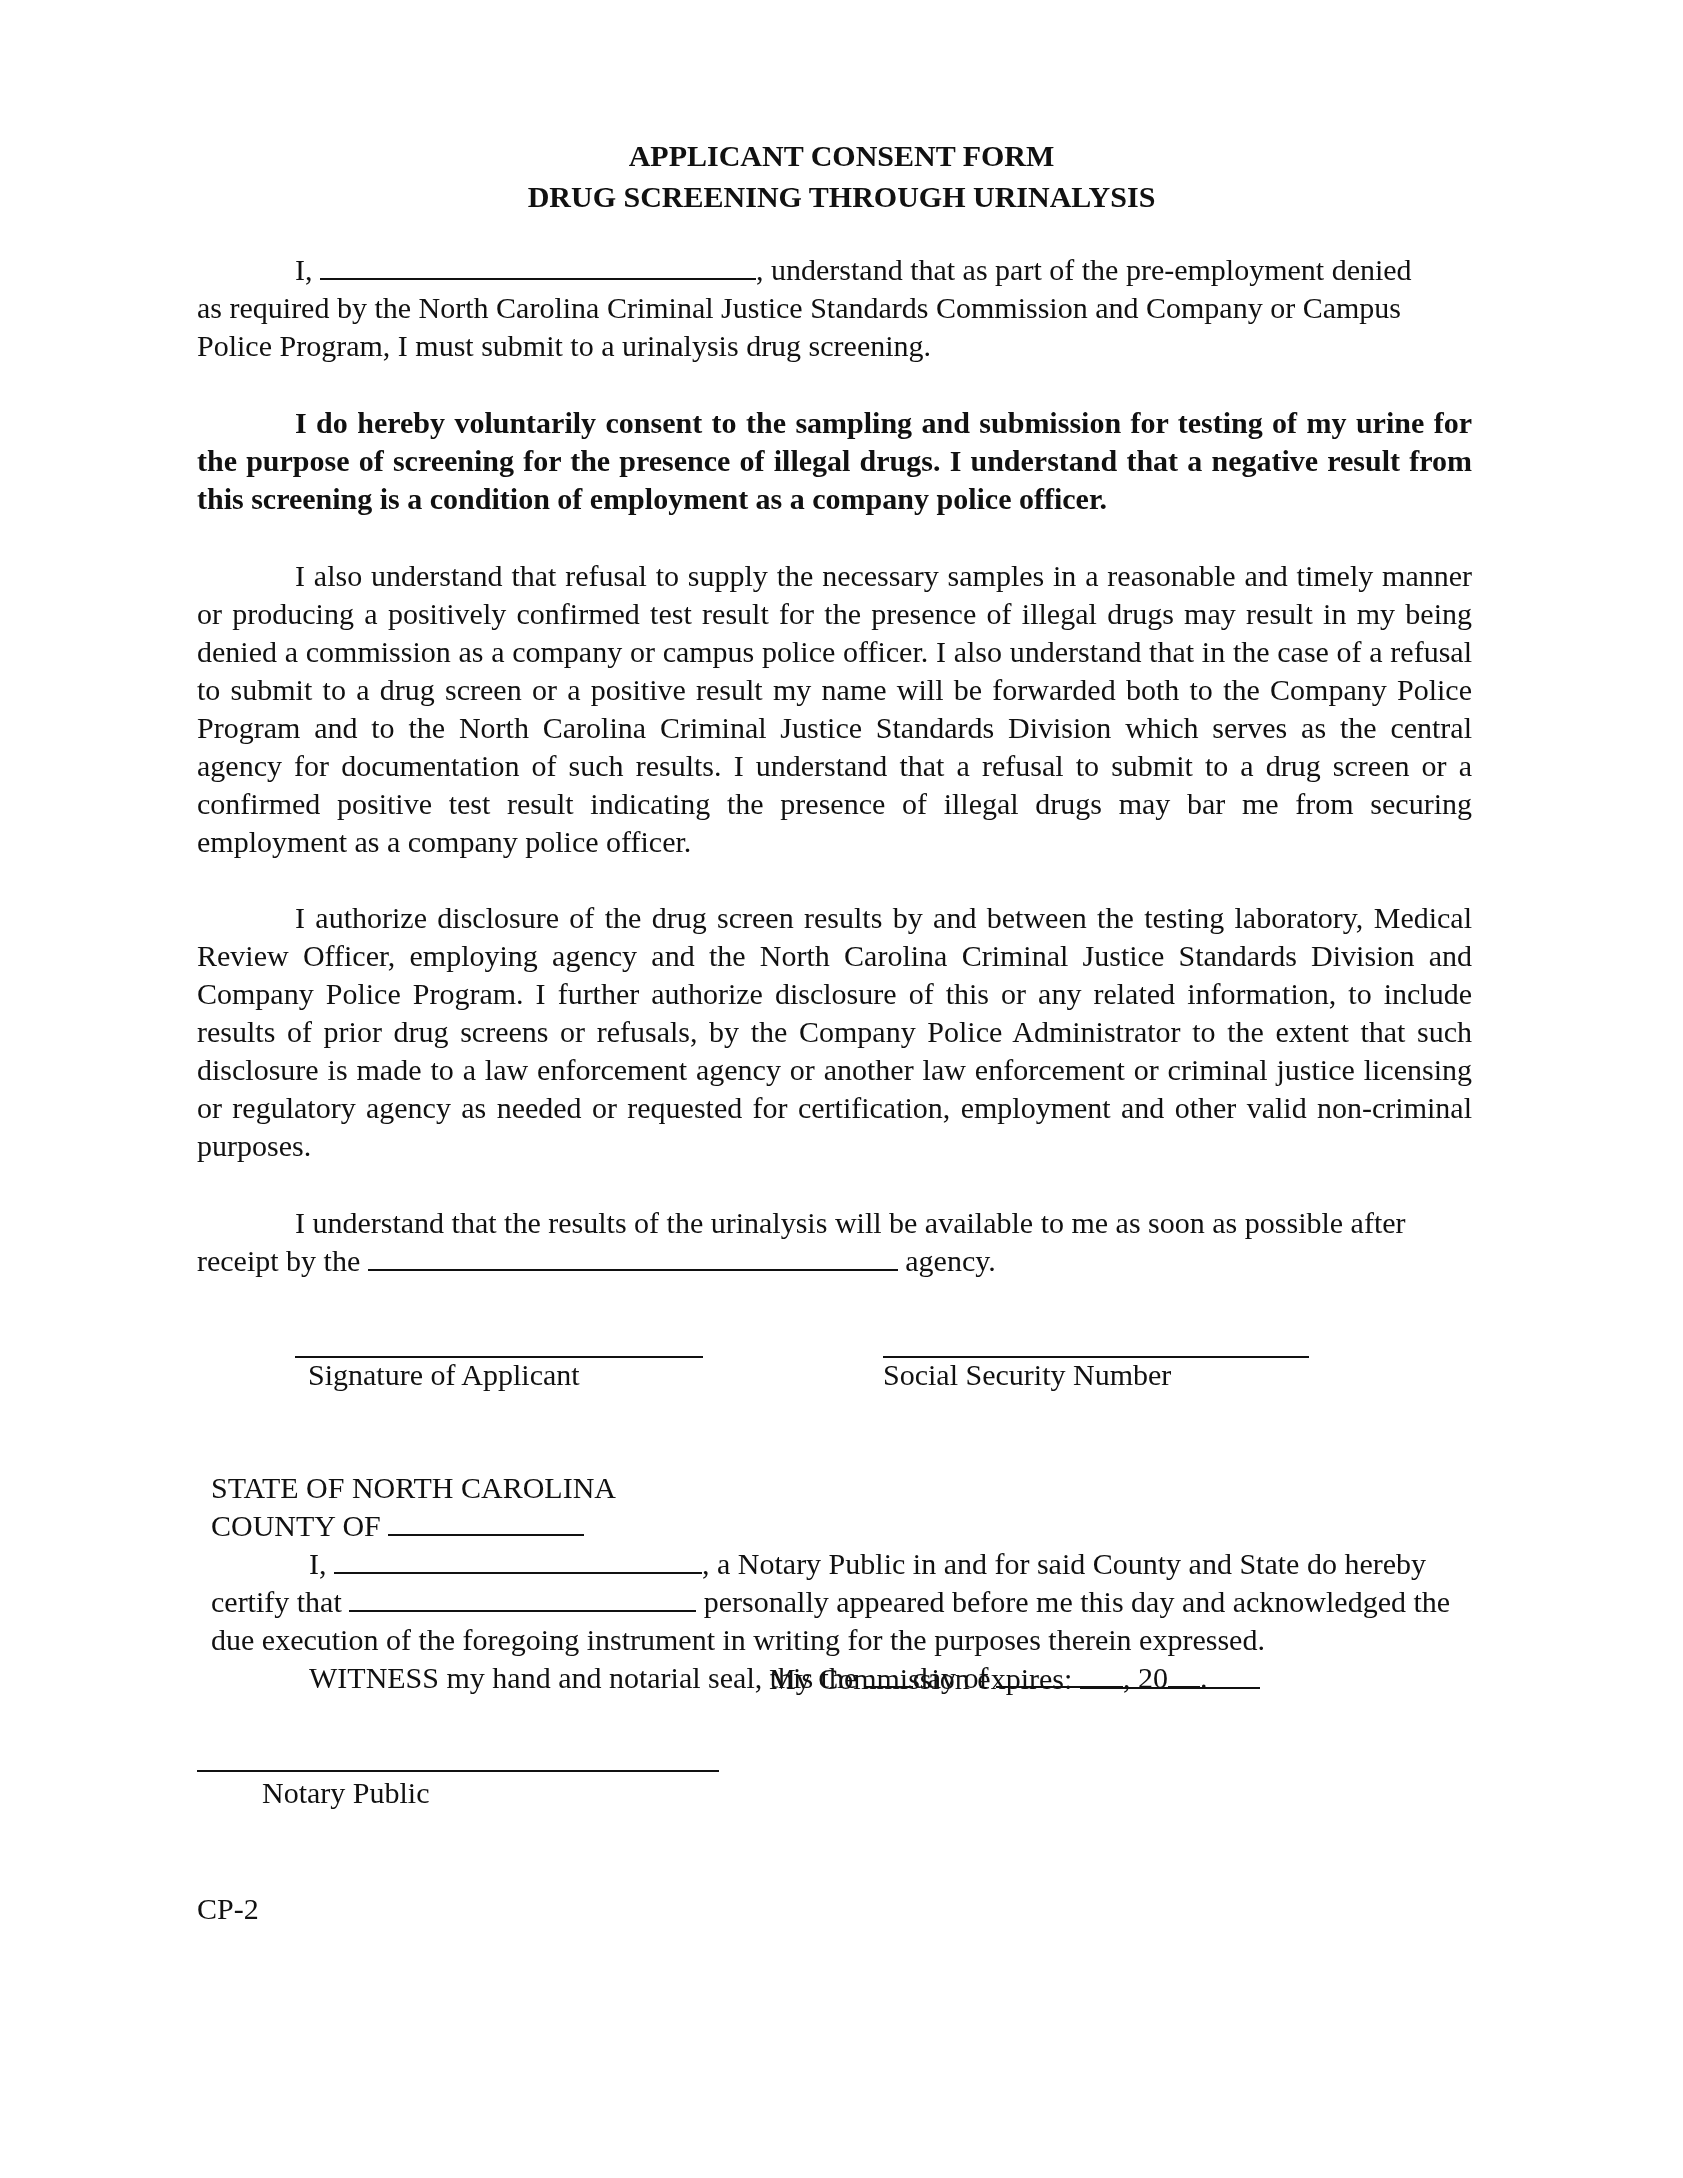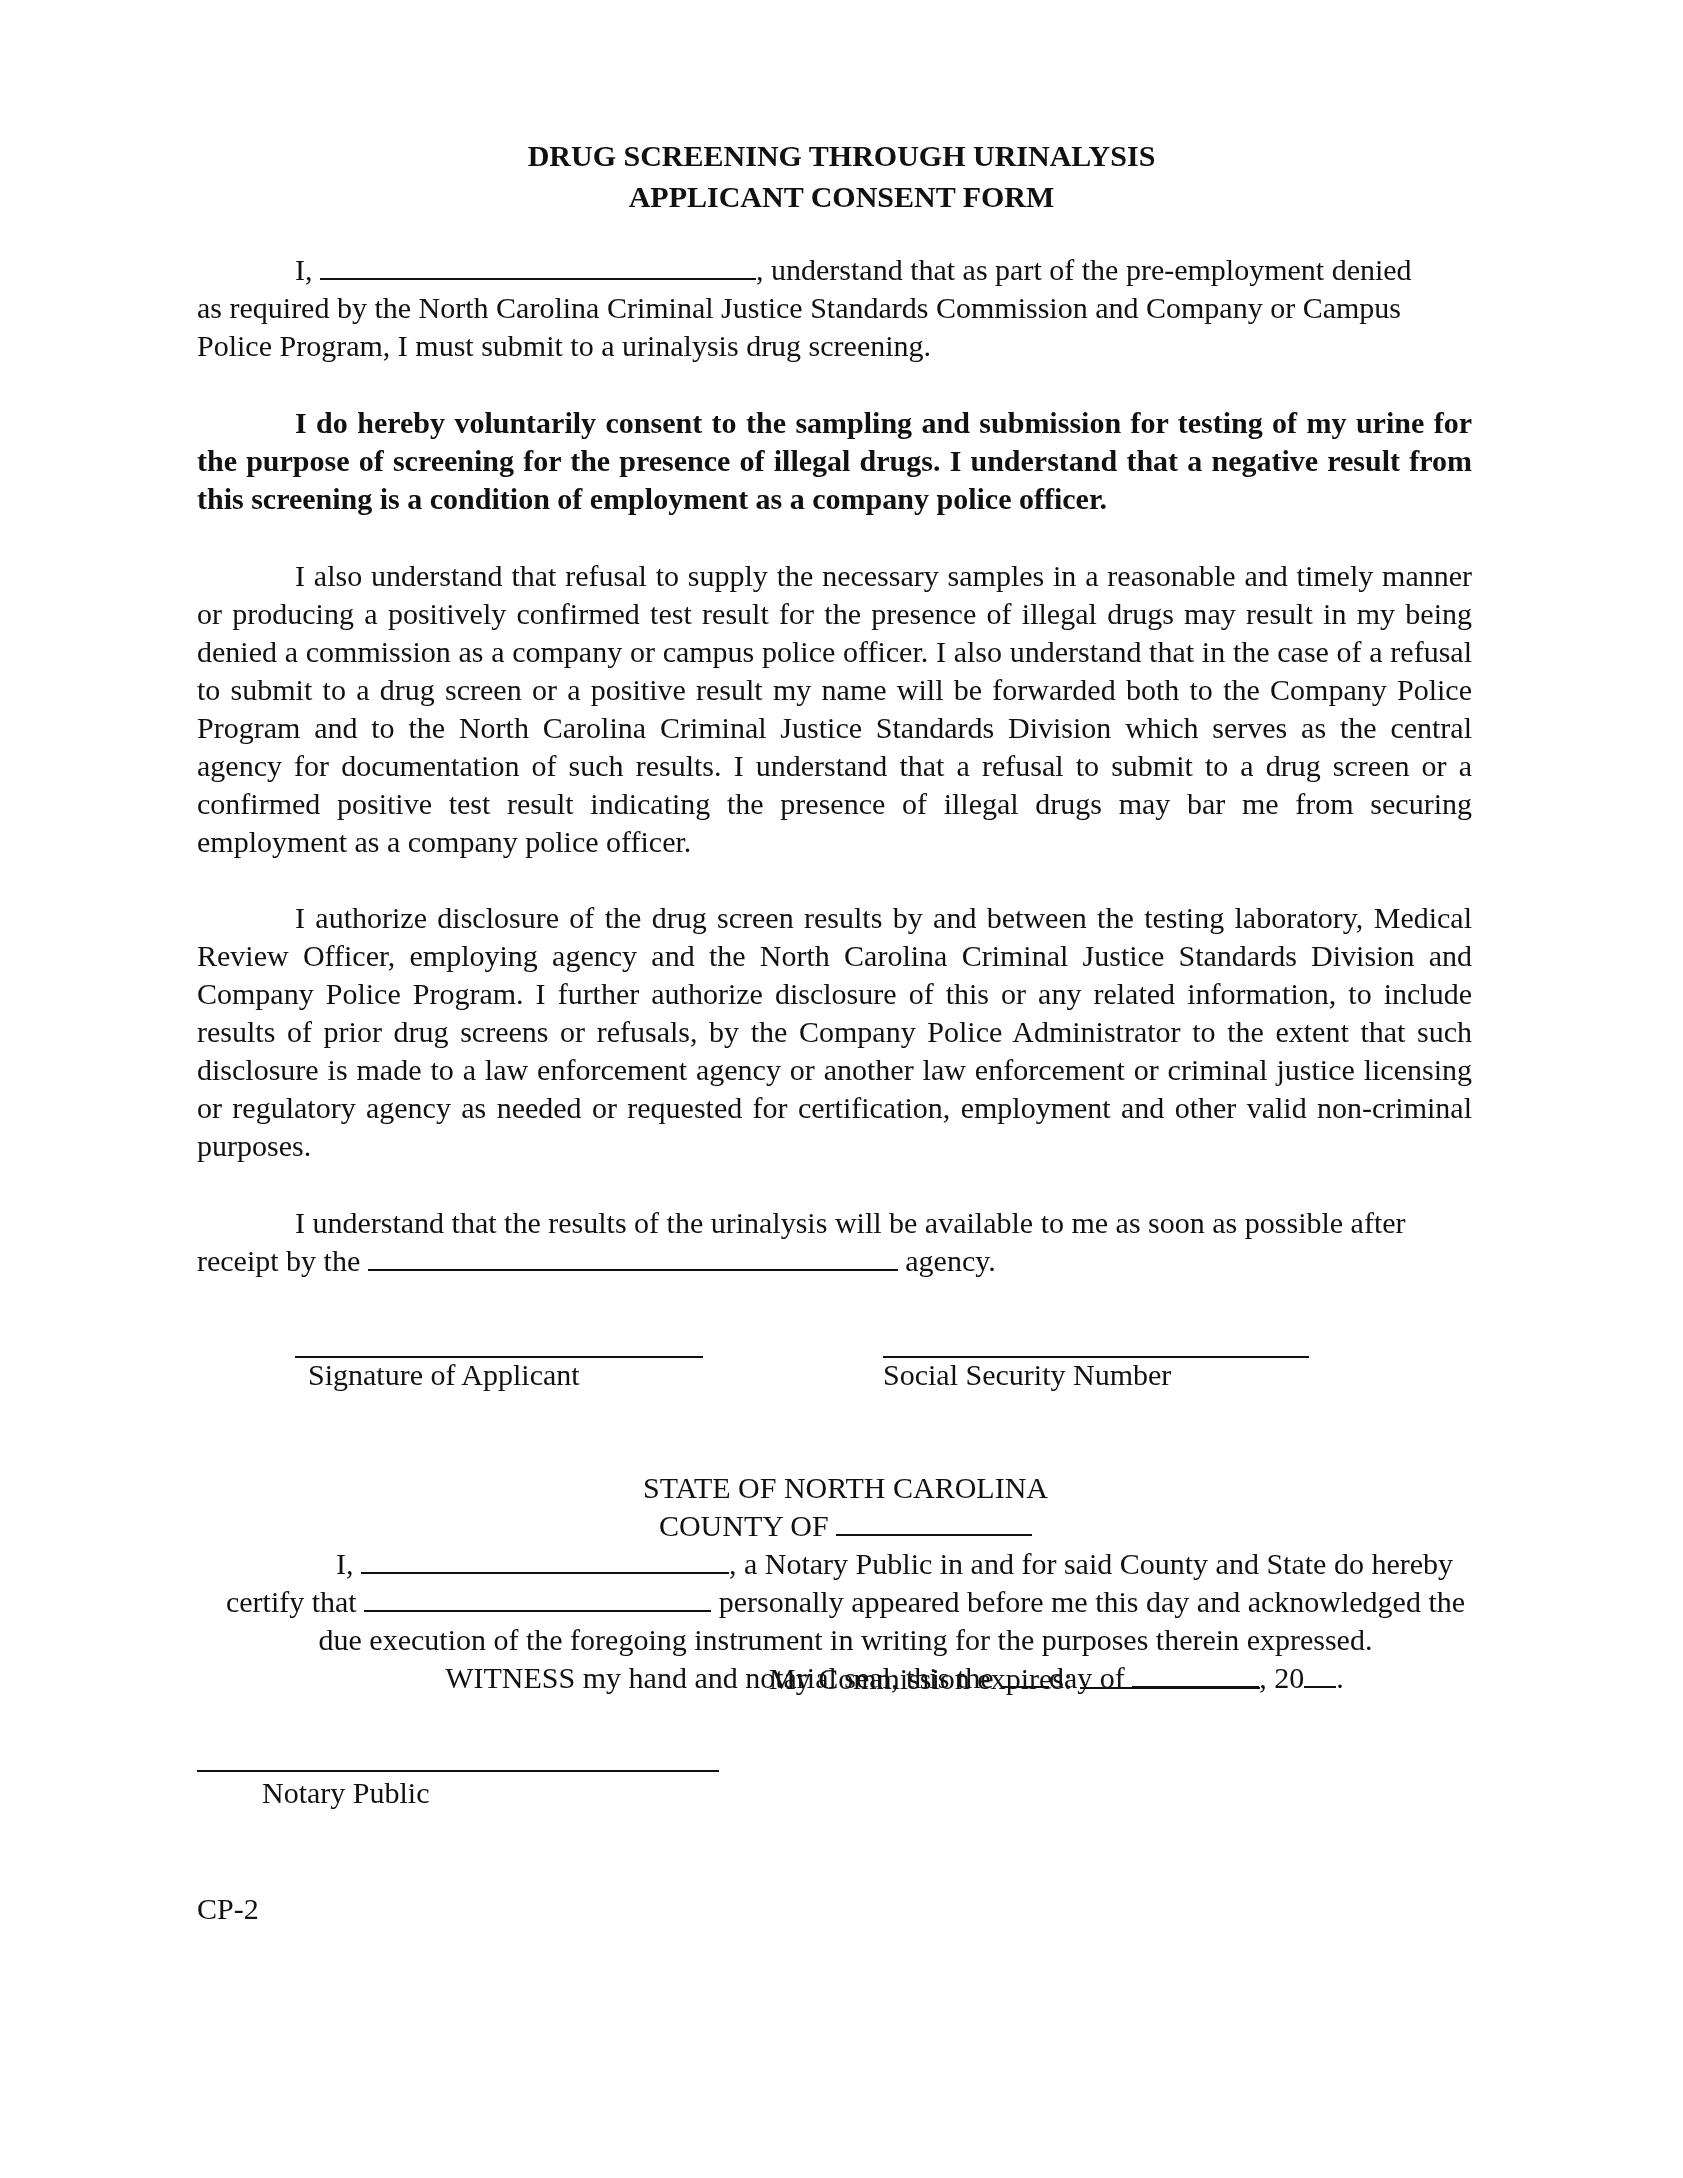--- a/index.html
+++ b/index.html
@@ -10,22 +10,22 @@
   .para { left:197px; width:1275px; line-height:38px; text-align:justify; }
   .para .ind { display:inline-block; width:98px; }
   .bold { font-weight:bold; }
   .blank { display:inline-block; border-bottom:2px solid #111; height:24px; vertical-align:baseline; }
   .row { white-space:nowrap; line-height:38px; }
 </style>
 </head>
 <body>
 
 <div class="abs title" style="top:135px;">
+  <div>APPLICANT CONSENT FORM</div>
   <div>DRUG SCREENING THROUGH URINALYSIS</div>
-  <div>APPLICANT CONSENT FORM</div>
 </div>
 
 <div class="abs para" style="top:251px;">
   <div class="row"><span class="ind"></span><span>I,</span> <span class="blank" style="width:436px;"></span><span>, understand that as part of the pre-employment denied</span></div>
   <div class="row" style="text-align:justify;">as required by the North Carolina Criminal Justice Standards Commission and Company or Campus</div>
   <div class="row">Police Program, I must submit to a urinalysis drug screening.</div>
 </div>
 
 <div class="abs para bold" style="top:404px;">
   <span class="ind"></span><span>I do hereby voluntarily consent to the sampling and submission for testing of my urine for the purpose of screening for the presence of illegal drugs.  I understand that a negative result from this screening is a condition of employment as a company police officer.</span>
@@ -42,21 +42,21 @@
 <div class="abs para" style="top:1204px;">
   <div class="row"><span class="ind"></span><span>I understand that the results of the urinalysis will be available to me as soon as possible after</span></div>
   <div class="row"><span>receipt by the</span> <span class="blank" style="width:530px;"></span> <span>agency.</span></div>
 </div>
 
 <div class="abs" style="left:295px; top:1356px; width:408px; border-bottom:2px solid #111;"></div>
 <div class="abs" style="left:883px; top:1356px; width:426px; border-bottom:2px solid #111;"></div>
 <div class="abs row" style="left:308px; top:1356px;">Signature of Applicant</div>
 <div class="abs row" style="left:883px; top:1356px;">Social Security Number</div>
 
-<div class="abs" style="left:187px; top:1469px; width:1317px;text-align:center;">
+<div class="abs" style="left:211px; top:1469px; width:1317px;">
   <div class="row">STATE OF NORTH CAROLINA</div>
   <div class="row"><span>COUNTY OF</span> <span class="blank" style="width:196px;"></span></div>
   <div class="row"><span class="ind" style="display:inline-block;width:98px;"></span><span>I,</span> <span class="blank" style="width:368px;"></span><span>, a Notary Public in and for said County and State do hereby</span></div>
   <div class="row"><span>certify that</span> <span class="blank" style="width:347px;"></span> <span>personally appeared before me this day and acknowledged the</span></div>
   <div class="row">due execution of the foregoing instrument in writing for the purposes therein expressed.</div>
   <div class="row"><span style="display:inline-block;width:98px;"></span><span>WITNESS my hand and notarial seal, this the</span> <span class="blank" style="width:48px;"></span><span>day of</span> <span class="blank" style="width:127px;"></span><span>, 20</span><span class="blank" style="width:32px;"></span><span>.</span></div>
 </div>
 
 <div class="abs" style="left:197px; top:1770px; width:522px; border-bottom:2px solid #111;"></div>
 <div class="abs row" style="left:769px; top:1660px;">

